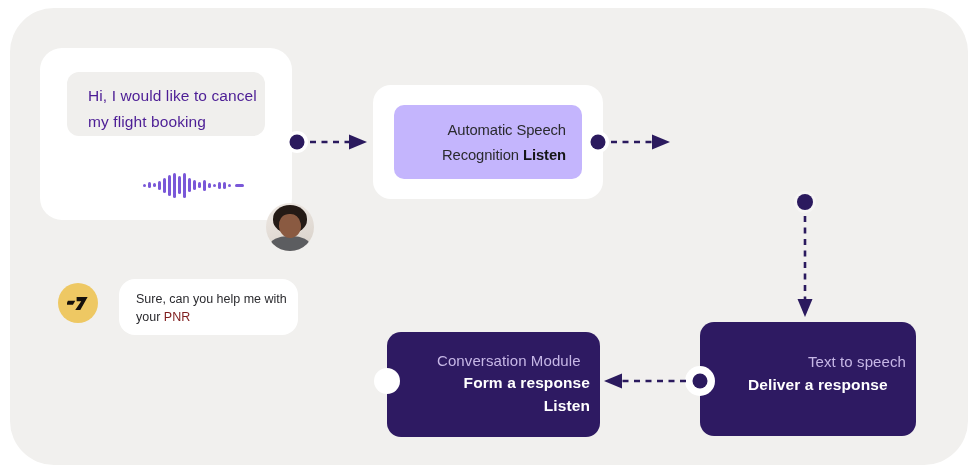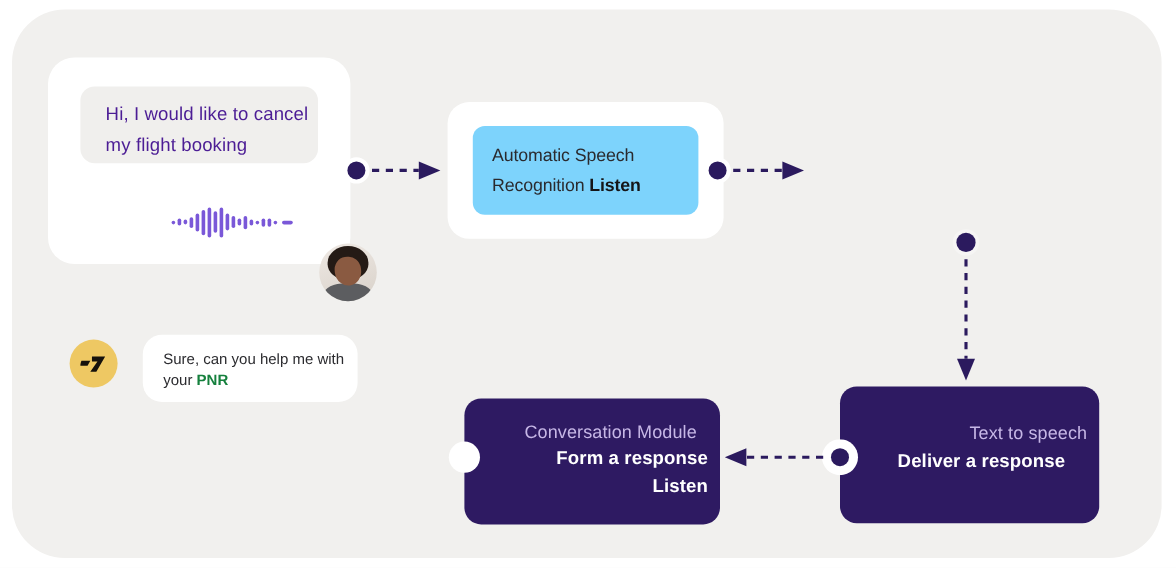--- a/index.html
+++ b/index.html
@@ -10,22 +10,22 @@
   
   .card{position:absolute;background:#ffffff;border-radius:18px;}
   .card-user{left:40px;top:48px;width:252px;height:172px;border-radius:22px;}
   .card-asr{left:373px;top:85px;width:230px;height:114px;}
   .card-nlu{left:682px;top:85px;width:238px;height:114px;}
 
   .bubble{position:absolute;background:#f0efed;border-radius:12px;
           font-size:15.5px;line-height:26px;color:#4c1d95;letter-spacing:.1px;}
   .bubble-user{left:27px;top:24px;width:198px;height:64px;padding:11px 0 0 21px;box-sizing:border-box;}
 
-  .innerbox{position:absolute;background:#7dd3fc;border-radius:10px;box-sizing:border-box;
-            font-size:14.8px;line-height:25px;color:#2a2a2e;letter-spacing:-.1px;padding:13px 16px;}
+  .innerbox{position:absolute;background:#c4b5fd;border-radius:10px;box-sizing:border-box;
+            font-size:14.8px;line-height:25px;color:#2a2a2e;letter-spacing:-.1px;padding:13px 16px;text-align:right;}
   .innerbox b{color:#151517;font-weight:700;}
   .innerbox-asr{left:21px;top:20px;width:188px;height:74px;}
   .innerbox-nlu{left:20px;top:20px;width:198px;height:74px;}
 
   
   .waveform{position:absolute;left:103px;top:122px;height:30px;display:flex;align-items:center;gap:2px;}
   .waveform i{display:block;width:3px;border-radius:2px;background:#7a58d8;}
   .waveform .dash{width:9px;height:3px;border-radius:2px;background:#7a58d8;margin-left:2px;}
 
   
@@ -45,21 +45,21 @@
   .module-tts{left:700px;top:322px;width:216px;height:114px;padding:31px 10px 0 48px;}
   .module-tts .sub{margin-bottom:6px;text-align:right;}
 
   .conv-notch{position:absolute;left:374px;top:368px;width:26px;height:26px;border-radius:50%;background:#ffffff;}
 
   
   .bot-avatar{position:absolute;left:58px;top:283px;width:40px;height:40px;border-radius:50%;background:#eec863;
               display:flex;align-items:center;justify-content:center;}
   .bubble-bot{position:absolute;left:119px;top:279px;width:179px;height:56px;background:#ffffff;border-radius:16px;
               box-sizing:border-box;padding:11px 10px 0 17px;font-size:12.5px;line-height:18px;color:#2b2b2f;}
-  .bubble-bot b{font-weight:700;color:#15803d;}
+  .bubble-bot b{font-weight:400;color:#7f1d1d;}
 
   .arrow{position:absolute;}
 </style>
 </head>
 <body>
 
 <div class="stage">
   <div class="panel"></div>
 
   <div class="card card-user">

